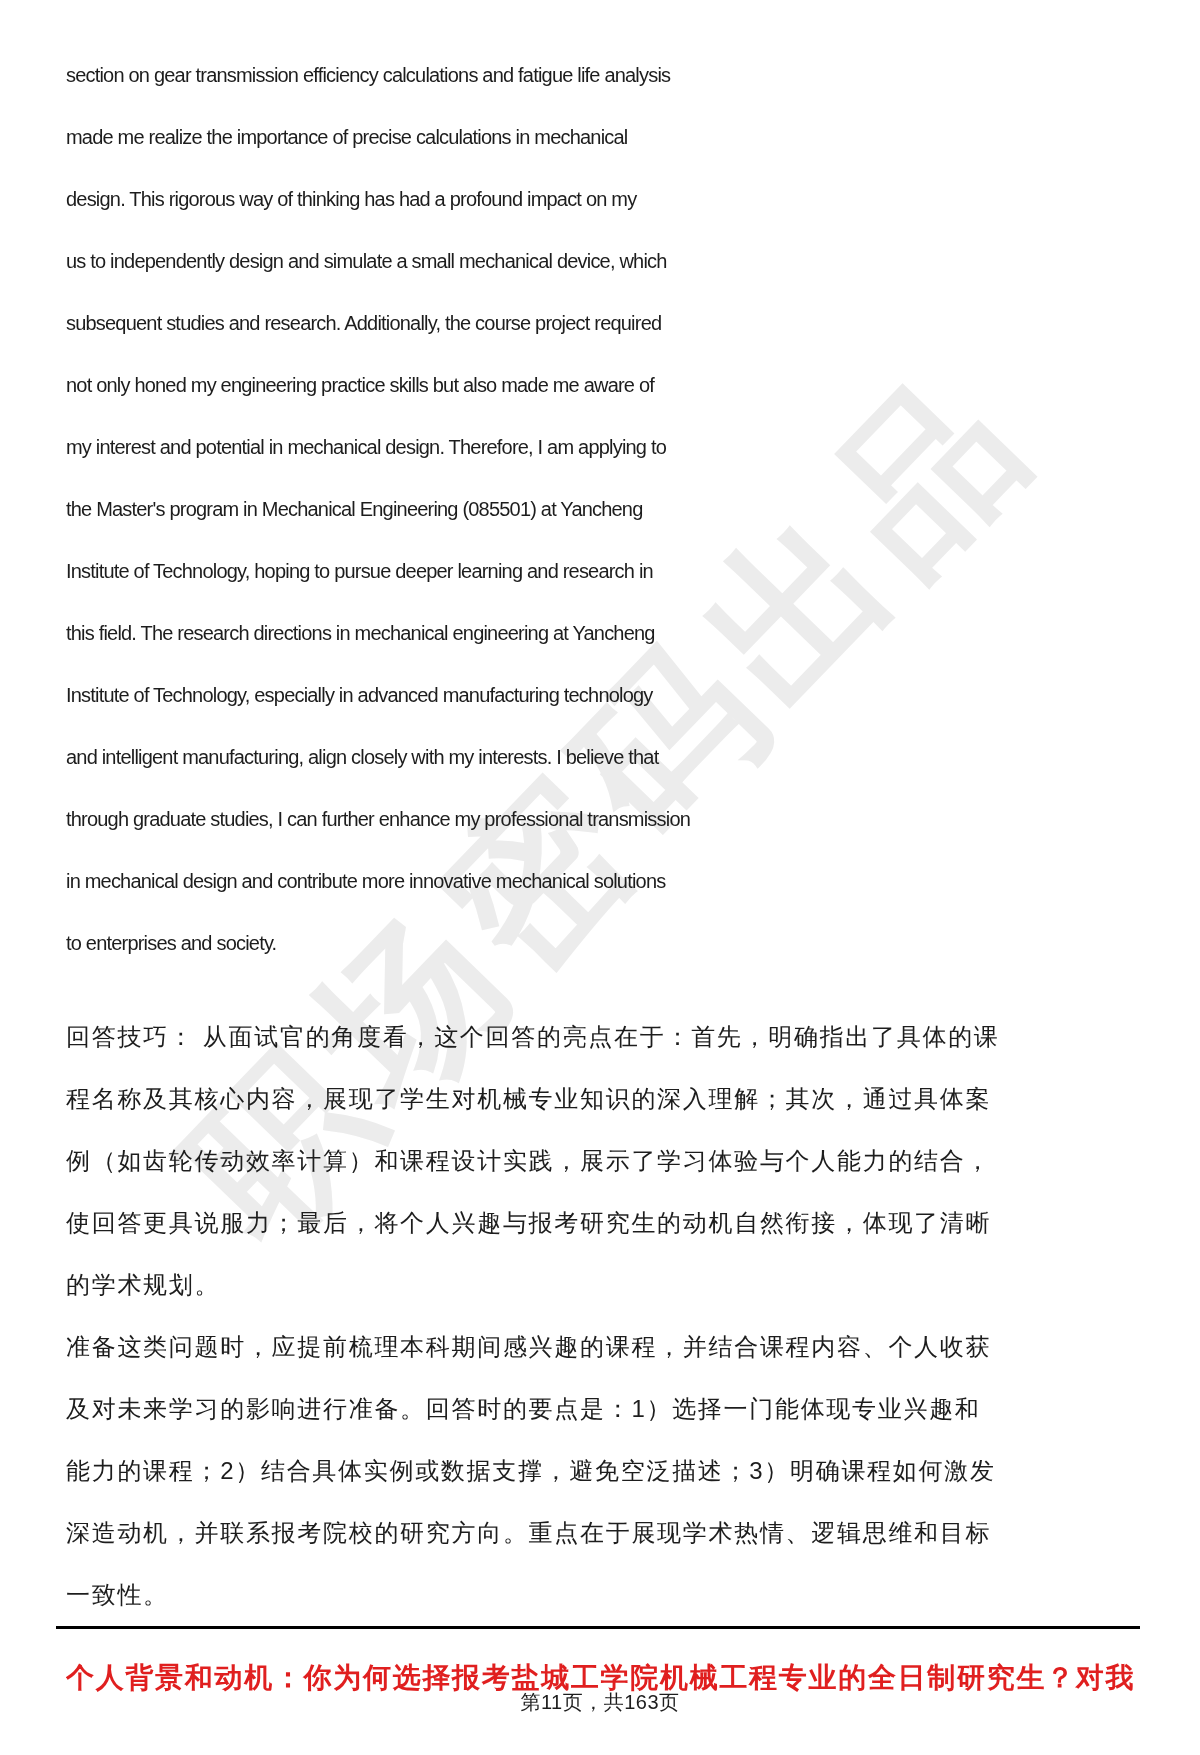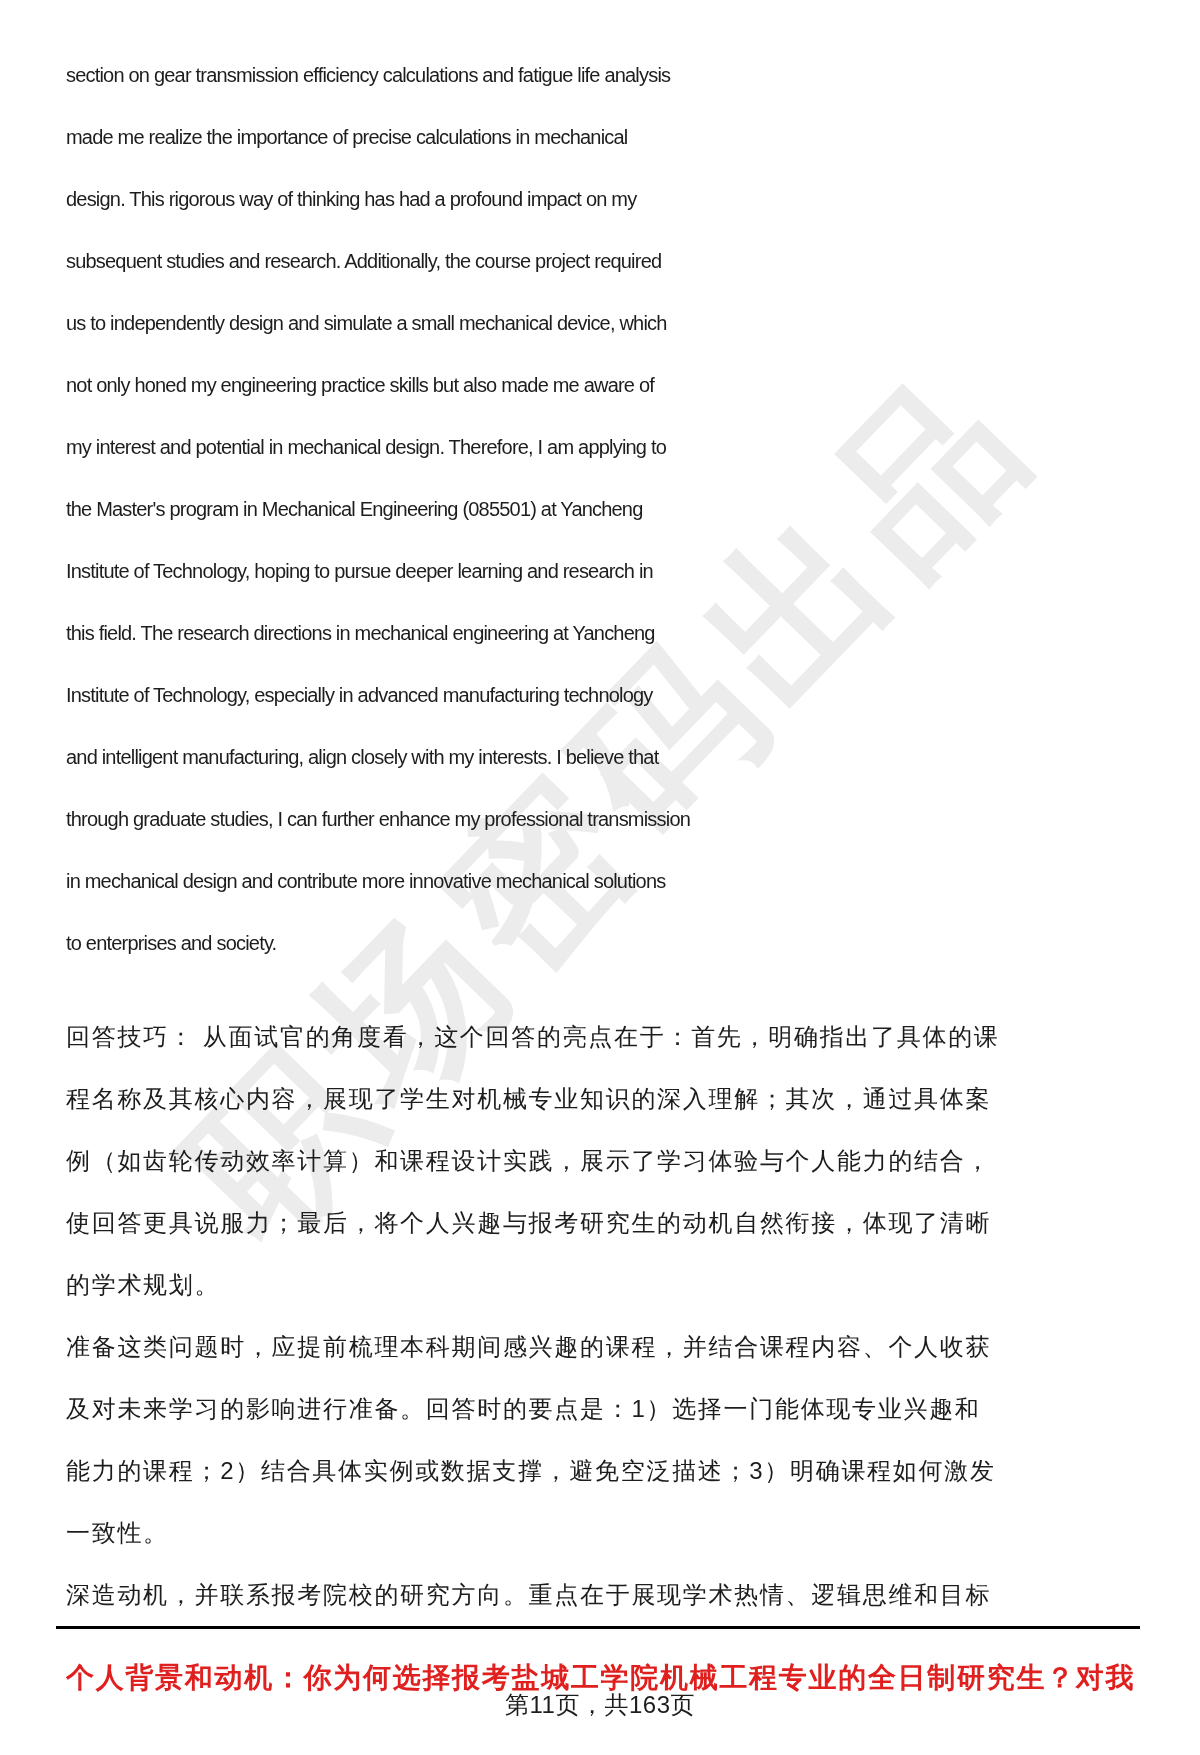--- a/index.html
+++ b/index.html
@@ -24,37 +24,37 @@
     position:absolute; left:56px; top:1626px; width:1084px;
     border-top:3px solid var(--divider,#000000); z-index:1;
   }
   .next-question {
     position:absolute; left:66px; top:1661px; width:1070px;
     font-size:28px; font-weight:700; letter-spacing:1.7px; line-height:38px;
     color:var(--heading-red,#e01f1f); white-space:nowrap; overflow:hidden; z-index:2;font-family:Liberation Mono, monospace;
   }
   .page-footer {
     position:absolute; left:0; top:1689px; width:100%;
-    text-align:center; font-size:24px; letter-spacing:0.5px;
+    text-align:center; font-size:20px; letter-spacing:0.5px;
     color:var(--body-text,#1d1d1d); z-index:3;
   }
 </style>
 </head>
 <body>
 
 <div class="page">
   <div class="watermark">职场密码出品</div>
 
   <div class="content">
     <div class="para en">
         <div class="tline">section on gear transmission efficiency calculations and fatigue life analysis</div>
         <div class="tline">made me realize the importance of precise calculations in mechanical</div>
         <div class="tline">design. This rigorous way of thinking has had a profound impact on my</div>
+        <div class="tline">us to independently design and simulate a small mechanical device, which</div>
         <div class="tline">subsequent studies and research. Additionally, the course project required</div>
-        <div class="tline">us to independently design and simulate a small mechanical device, which</div>
         <div class="tline">not only honed my engineering practice skills but also made me aware of</div>
         <div class="tline">my interest and potential in mechanical design. Therefore, I am applying to</div>
         <div class="tline">the Master's program in Mechanical Engineering (085501) at Yancheng</div>
         <div class="tline">Institute of Technology, hoping to pursue deeper learning and research in</div>
         <div class="tline">this field. The research directions in mechanical engineering at Yancheng</div>
         <div class="tline">Institute of Technology, especially in advanced manufacturing technology</div>
         <div class="tline">and intelligent manufacturing, align closely with my interests. I believe that</div>
         <div class="tline">through graduate studies, I can further enhance my professional transmission</div>
         <div class="tline">in mechanical design and contribute more innovative mechanical solutions</div>
         <div class="tline">to enterprises and society.</div>
@@ -63,22 +63,22 @@
         <div class="tline">回答技巧： 从面试官的角度看，这个回答的亮点在于：首先，明确指出了具体的课</div>
         <div class="tline">程名称及其核心内容，展现了学生对机械专业知识的深入理解；其次，通过具体案</div>
         <div class="tline">例（如齿轮传动效率计算）和课程设计实践，展示了学习体验与个人能力的结合，</div>
         <div class="tline">使回答更具说服力；最后，将个人兴趣与报考研究生的动机自然衔接，体现了清晰</div>
         <div class="tline">的学术规划。</div>
       </div>
     <div class="para cn prep">
         <div class="tline">准备这类问题时，应提前梳理本科期间感兴趣的课程，并结合课程内容、个人收获</div>
         <div class="tline">及对未来学习的影响进行准备。回答时的要点是：1）选择一门能体现专业兴趣和</div>
         <div class="tline">能力的课程；2）结合具体实例或数据支撑，避免空泛描述；3）明确课程如何激发</div>
+        <div class="tline">深造动机，并联系报考院校的研究方向。重点在于展现学术热情、逻辑思维和目标</div>
         <div class="tline">一致性。</div>
-        <div class="tline">深造动机，并联系报考院校的研究方向。重点在于展现学术热情、逻辑思维和目标</div>
       </div>
   </div>
 
   <div class="divider"></div>
 
   <div class="next-question">个人背景和动机：你为何选择报考盐城工学院机械工程专业的全日制研究生？对我</div>
 
   <div class="page-footer">第11页，共163页</div>
 </div>
 

